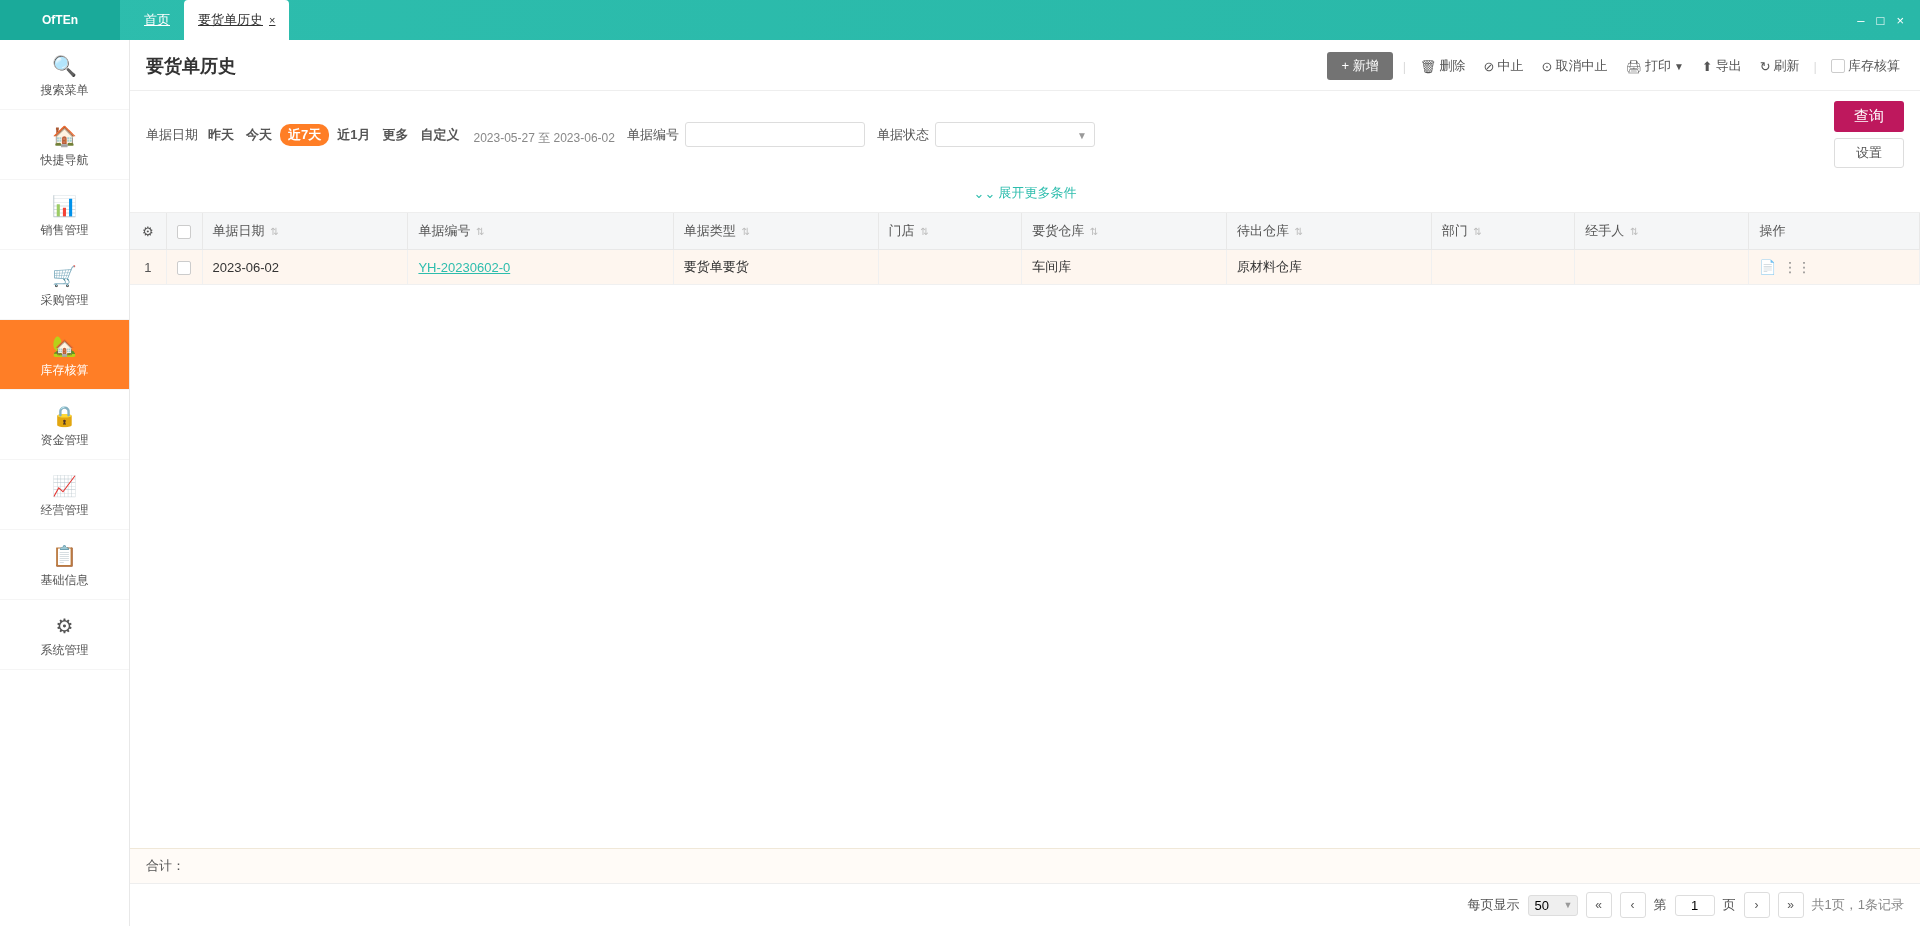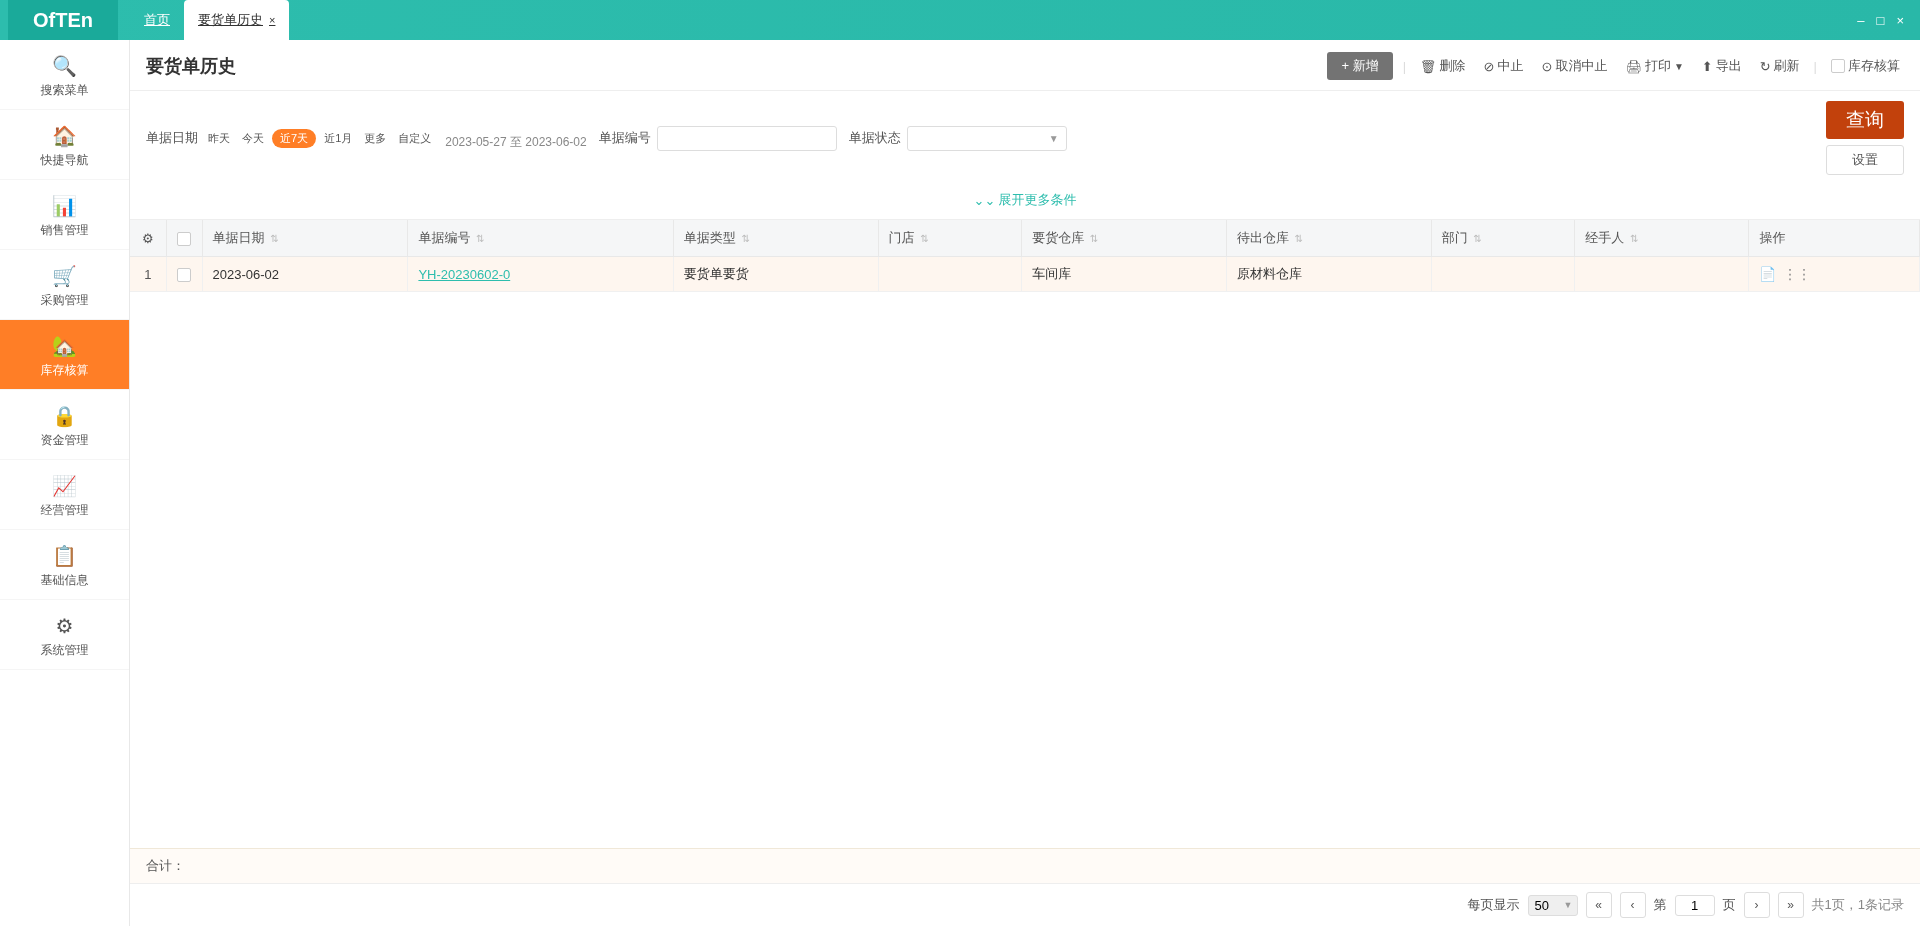--- a/index.html
+++ b/index.html
@@ -41,30 +41,30 @@
       margin-left: auto;
       display: flex;
       align-items: center;
       gap: 12px;
       padding-right: 16px;
       color: #fff;
       font-size: 13px;
     }
     .top-bar-logo {
       position: absolute;
-      left: 8px;
+      left: 0;
       top: 0;
-      width: 110px;
+      width: 120px;
       height: 40px;
       background: #1aaa9a;
       display: flex;
       align-items: center;
       justify-content: center;
       color: #fff;
-      font-size: 20px;
+      font-size: 12px;
       font-weight: bold;
     }
 
     
     .main-layout {
       display: flex;
       flex: 1;
       overflow: hidden;
     }
 
@@ -164,23 +164,24 @@
     .filter-group {
       display: flex;
       align-items: center;
       gap: 6px;
     }
     .filter-label { color: #555; font-size: 13px; white-space: nowrap; }
     .date-shortcuts { display: flex; gap: 4px; align-items: center; }
     .date-shortcut {
       cursor: pointer;
       color: #555;
-      font-size: 11px;
+      font-size: 13px;
       padding: 2px 4px;
       border-radius: 2px;
+      font-weight: bold;
     }
     .date-shortcut.active {
       background: #ff7e26;
       color: #fff;
       border-radius: 10px;
       padding: 2px 8px;
     }
     .date-range { color: #888; font-size: 12px; margin-left: 4px; margin-top: 8px; }
     .filter-input {
       border: 1px solid #ddd;
@@ -224,26 +225,26 @@
       font-size: 13px;
       margin: 0 auto;
     }
     .filter-row2 {
       width: 100%;
       display: flex;
       justify-content: center;
       padding-top: 4px;
     }
     .query-btn {
-      background: #c2410c;
+      background: #be185d;
       color: #fff;
       border: none;
       padding: 6px 20px;
       border-radius: 3px;
-      font-size: 19px;
+      font-size: 15px;
       cursor: pointer;
     }
     .setting-btn {
       background: #fff;
       color: #555;
       border: 1px solid #ddd;
       padding: 5px 16px;
       border-radius: 3px;
       font-size: 13px;
       cursor: pointer;

